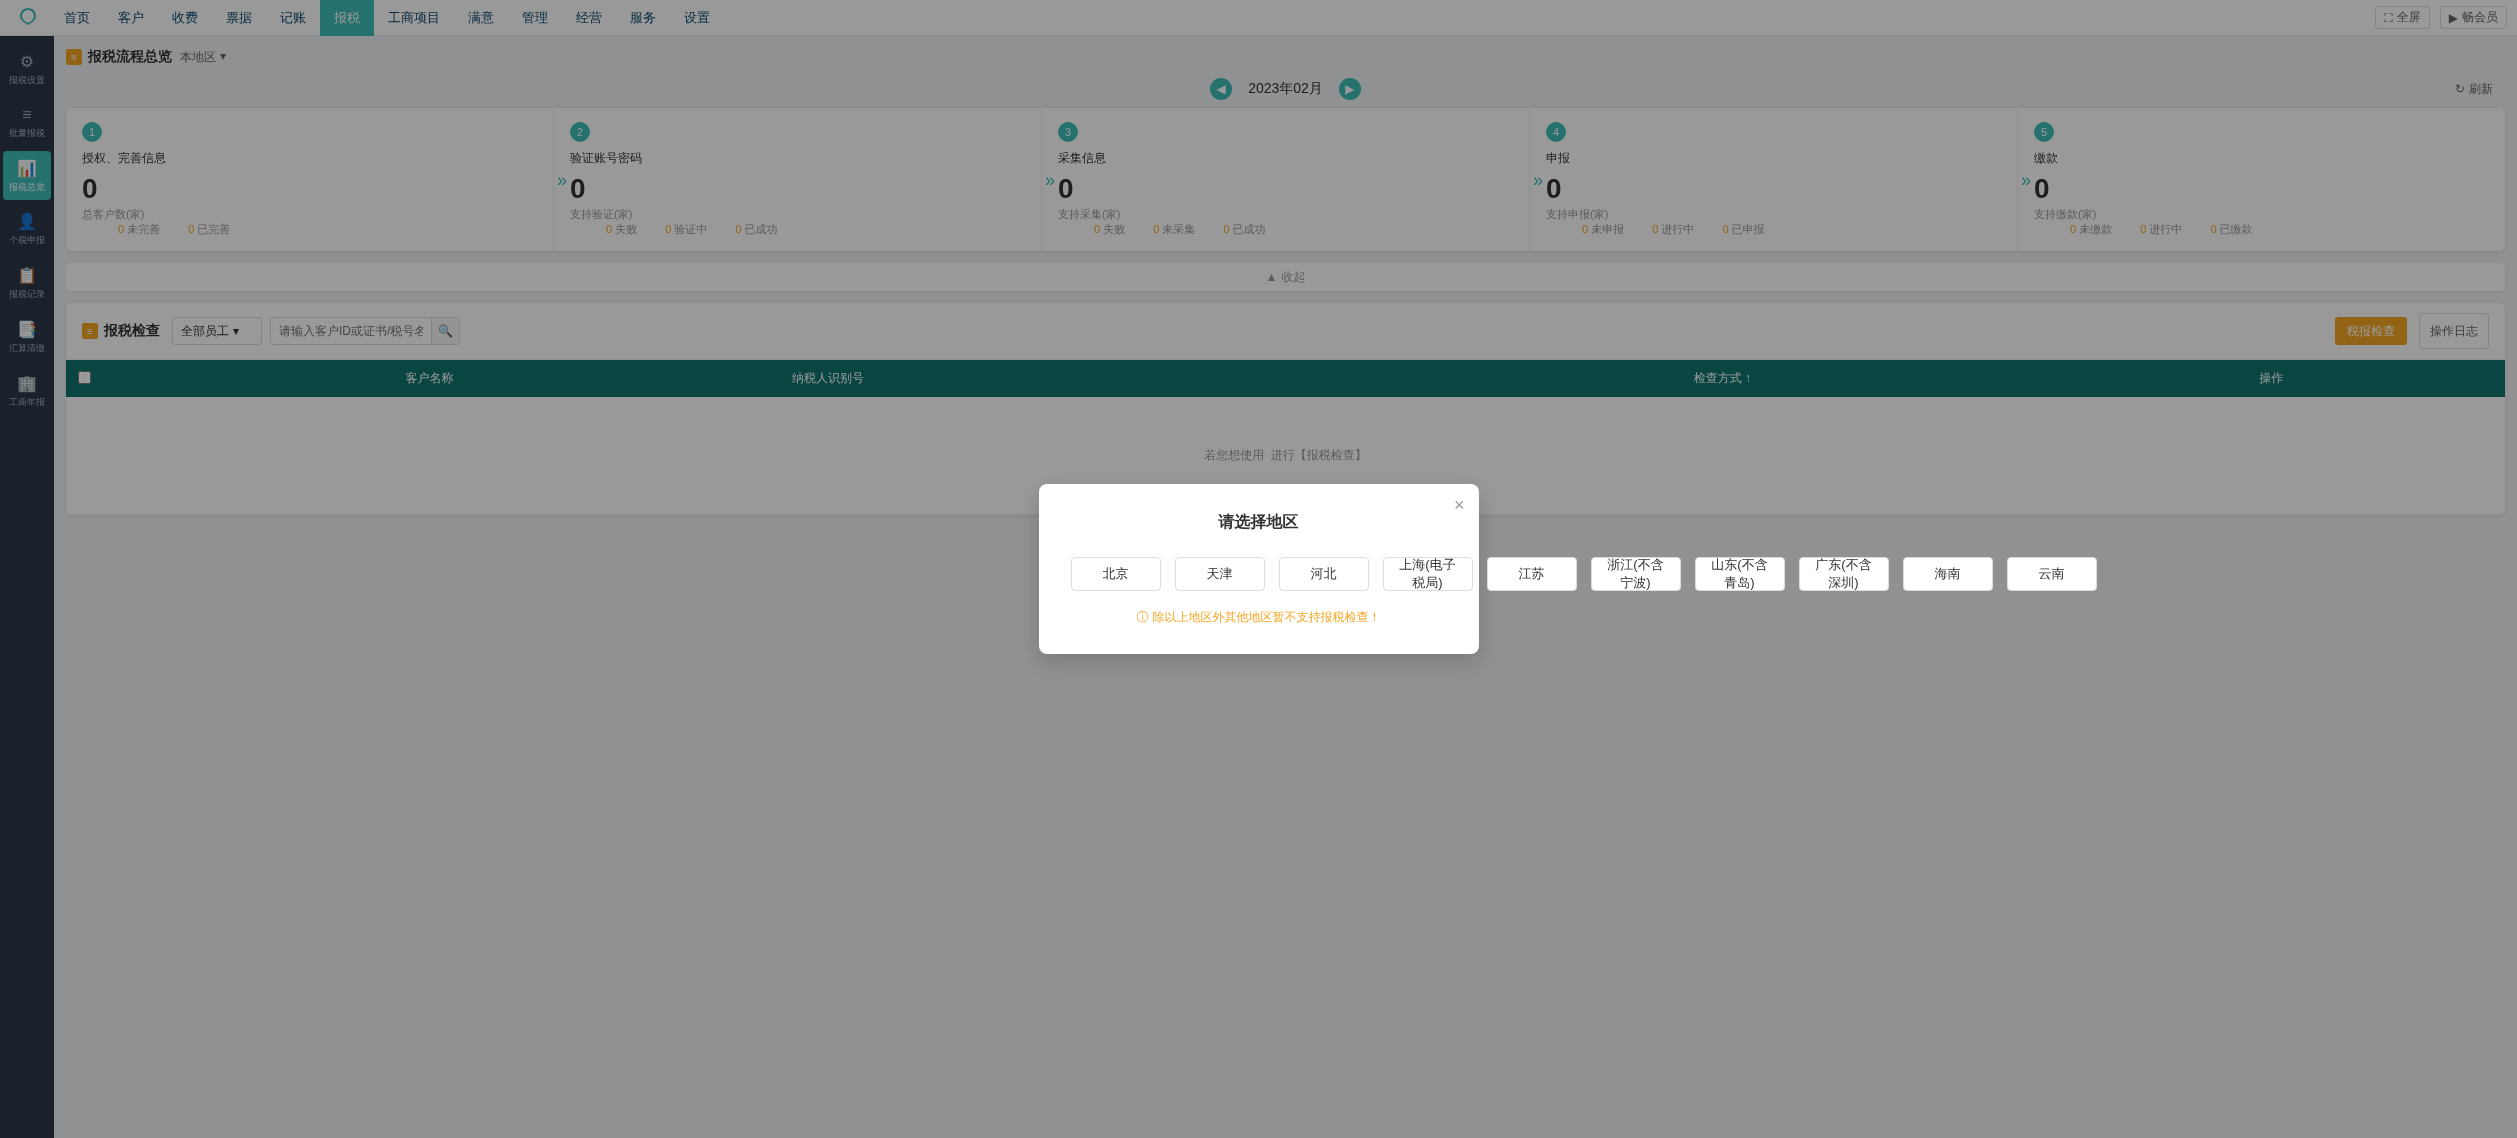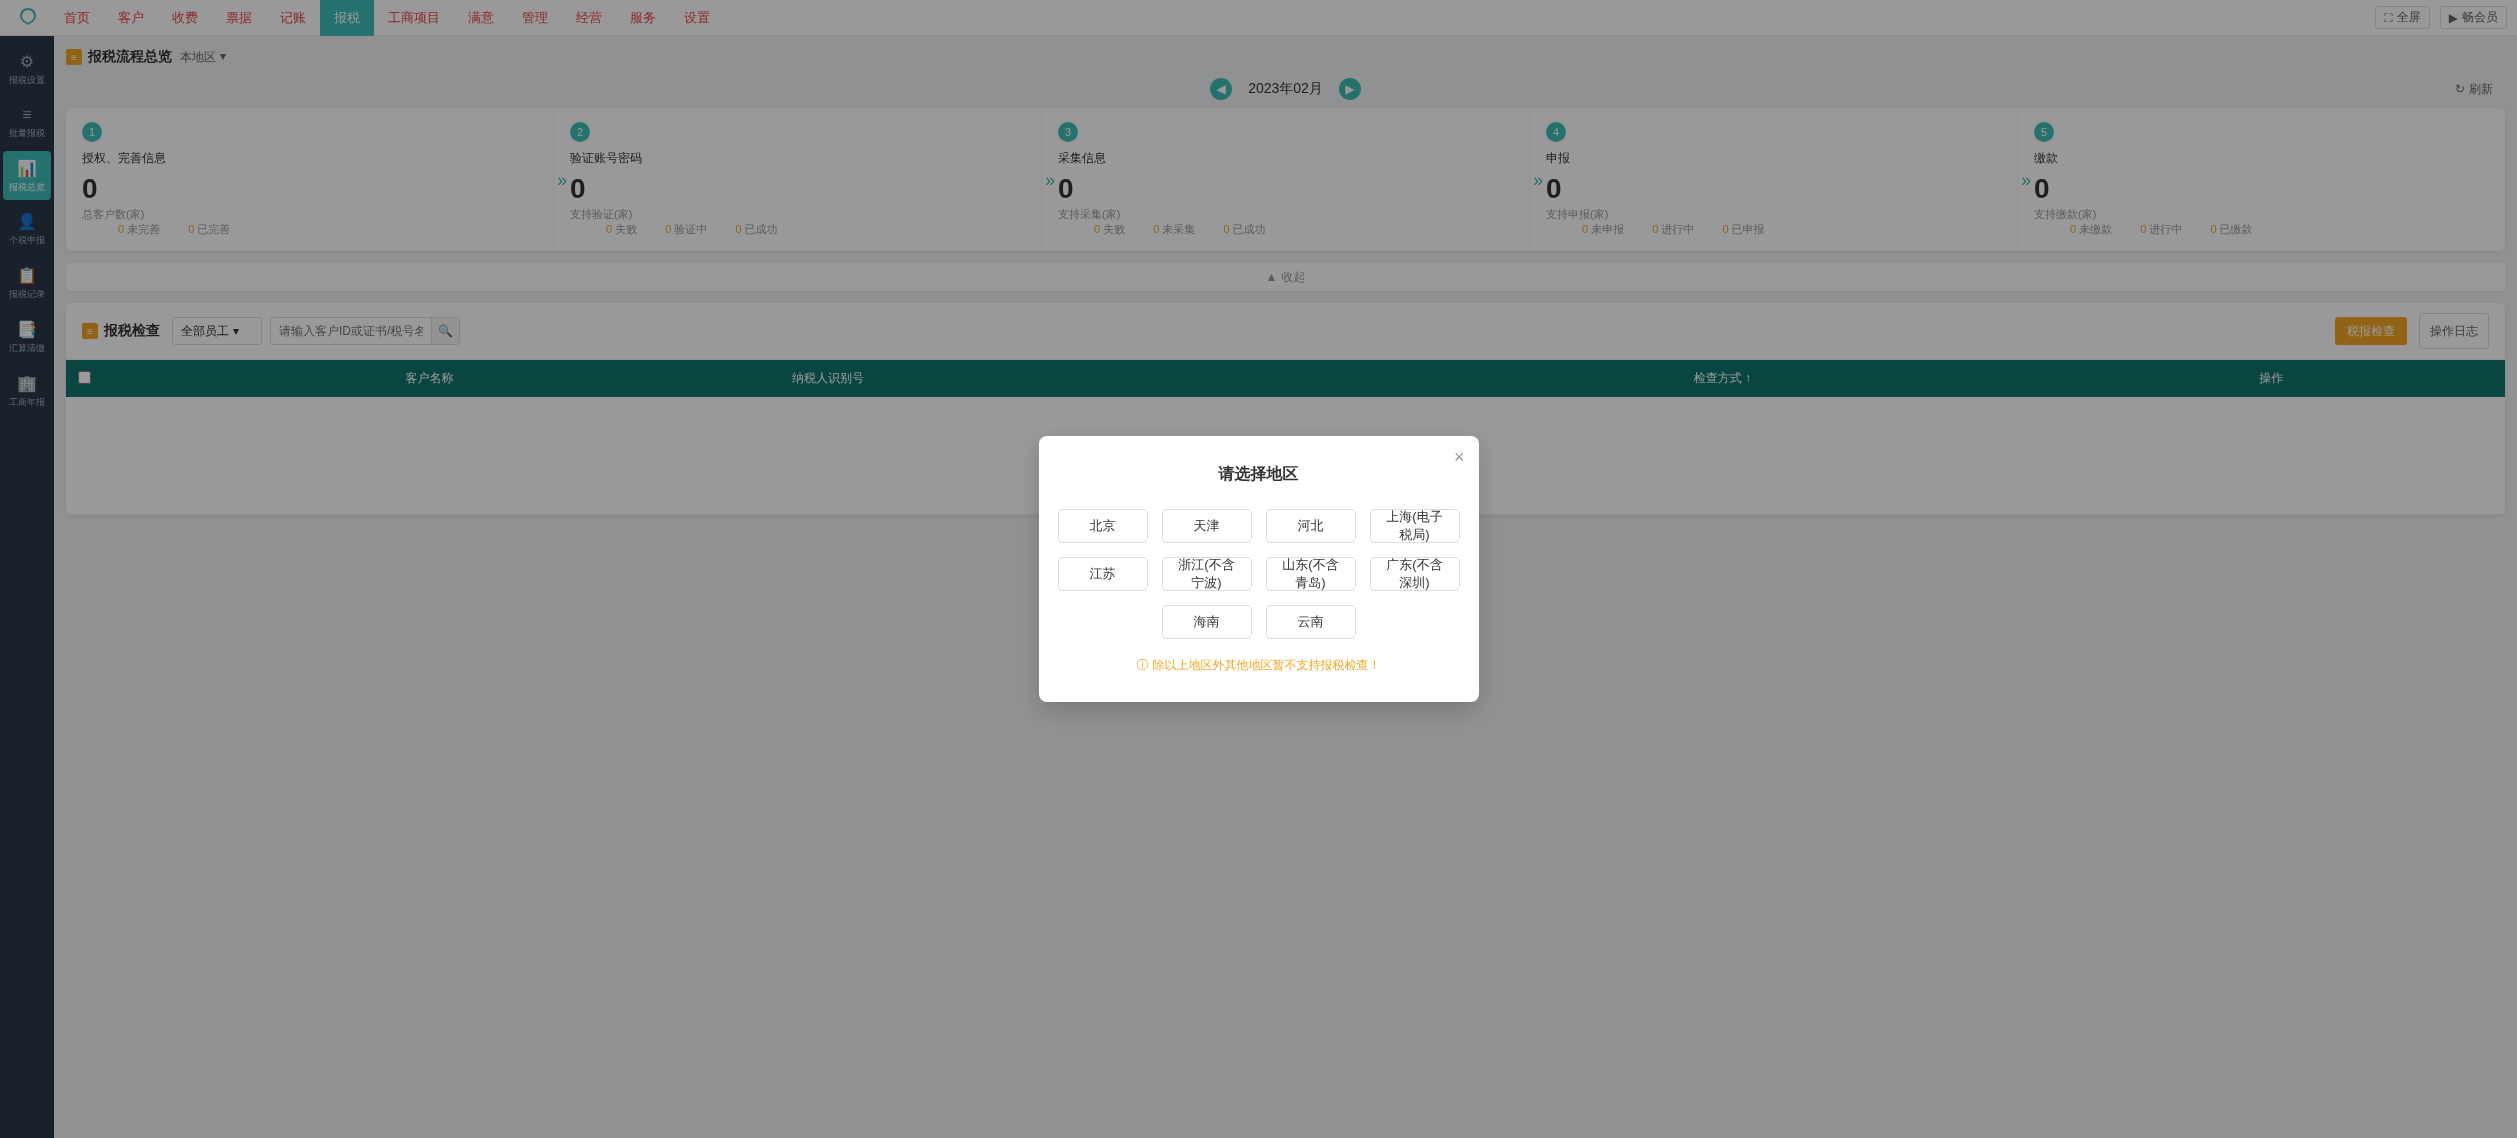--- a/index.html
+++ b/index.html
@@ -30,21 +30,21 @@
       align-items: center;
       flex: 1;
     }
     .top-nav-item {
       padding: 0 14px;
       height: 36px;
       display: flex;
       align-items: center;
       cursor: pointer;
       font-size: 13px;
-      color: #ef4444;
+      color: #0c4a6e;
       transition: background 0.2s;
     }
     .top-nav-item.active {
       background: #3dbcb8;
       color: #fff;
     }
     .top-nav-right {
       display: flex;
       align-items: center;
       gap: 10px;
@@ -387,21 +387,20 @@
     }
     .modal-title {
       text-align: center;
       font-size: 16px;
       font-weight: bold;
       color: #333;
       margin-bottom: 24px;
     }
     .region-grid {
       display: flex;
-      flex-direction: column;
       gap: 14px;
     }
     .region-row {
       display: flex;
       gap: 14px;
       justify-content: center;
     }
     .region-btn {
       min-width: 90px;
       height: 34px;

